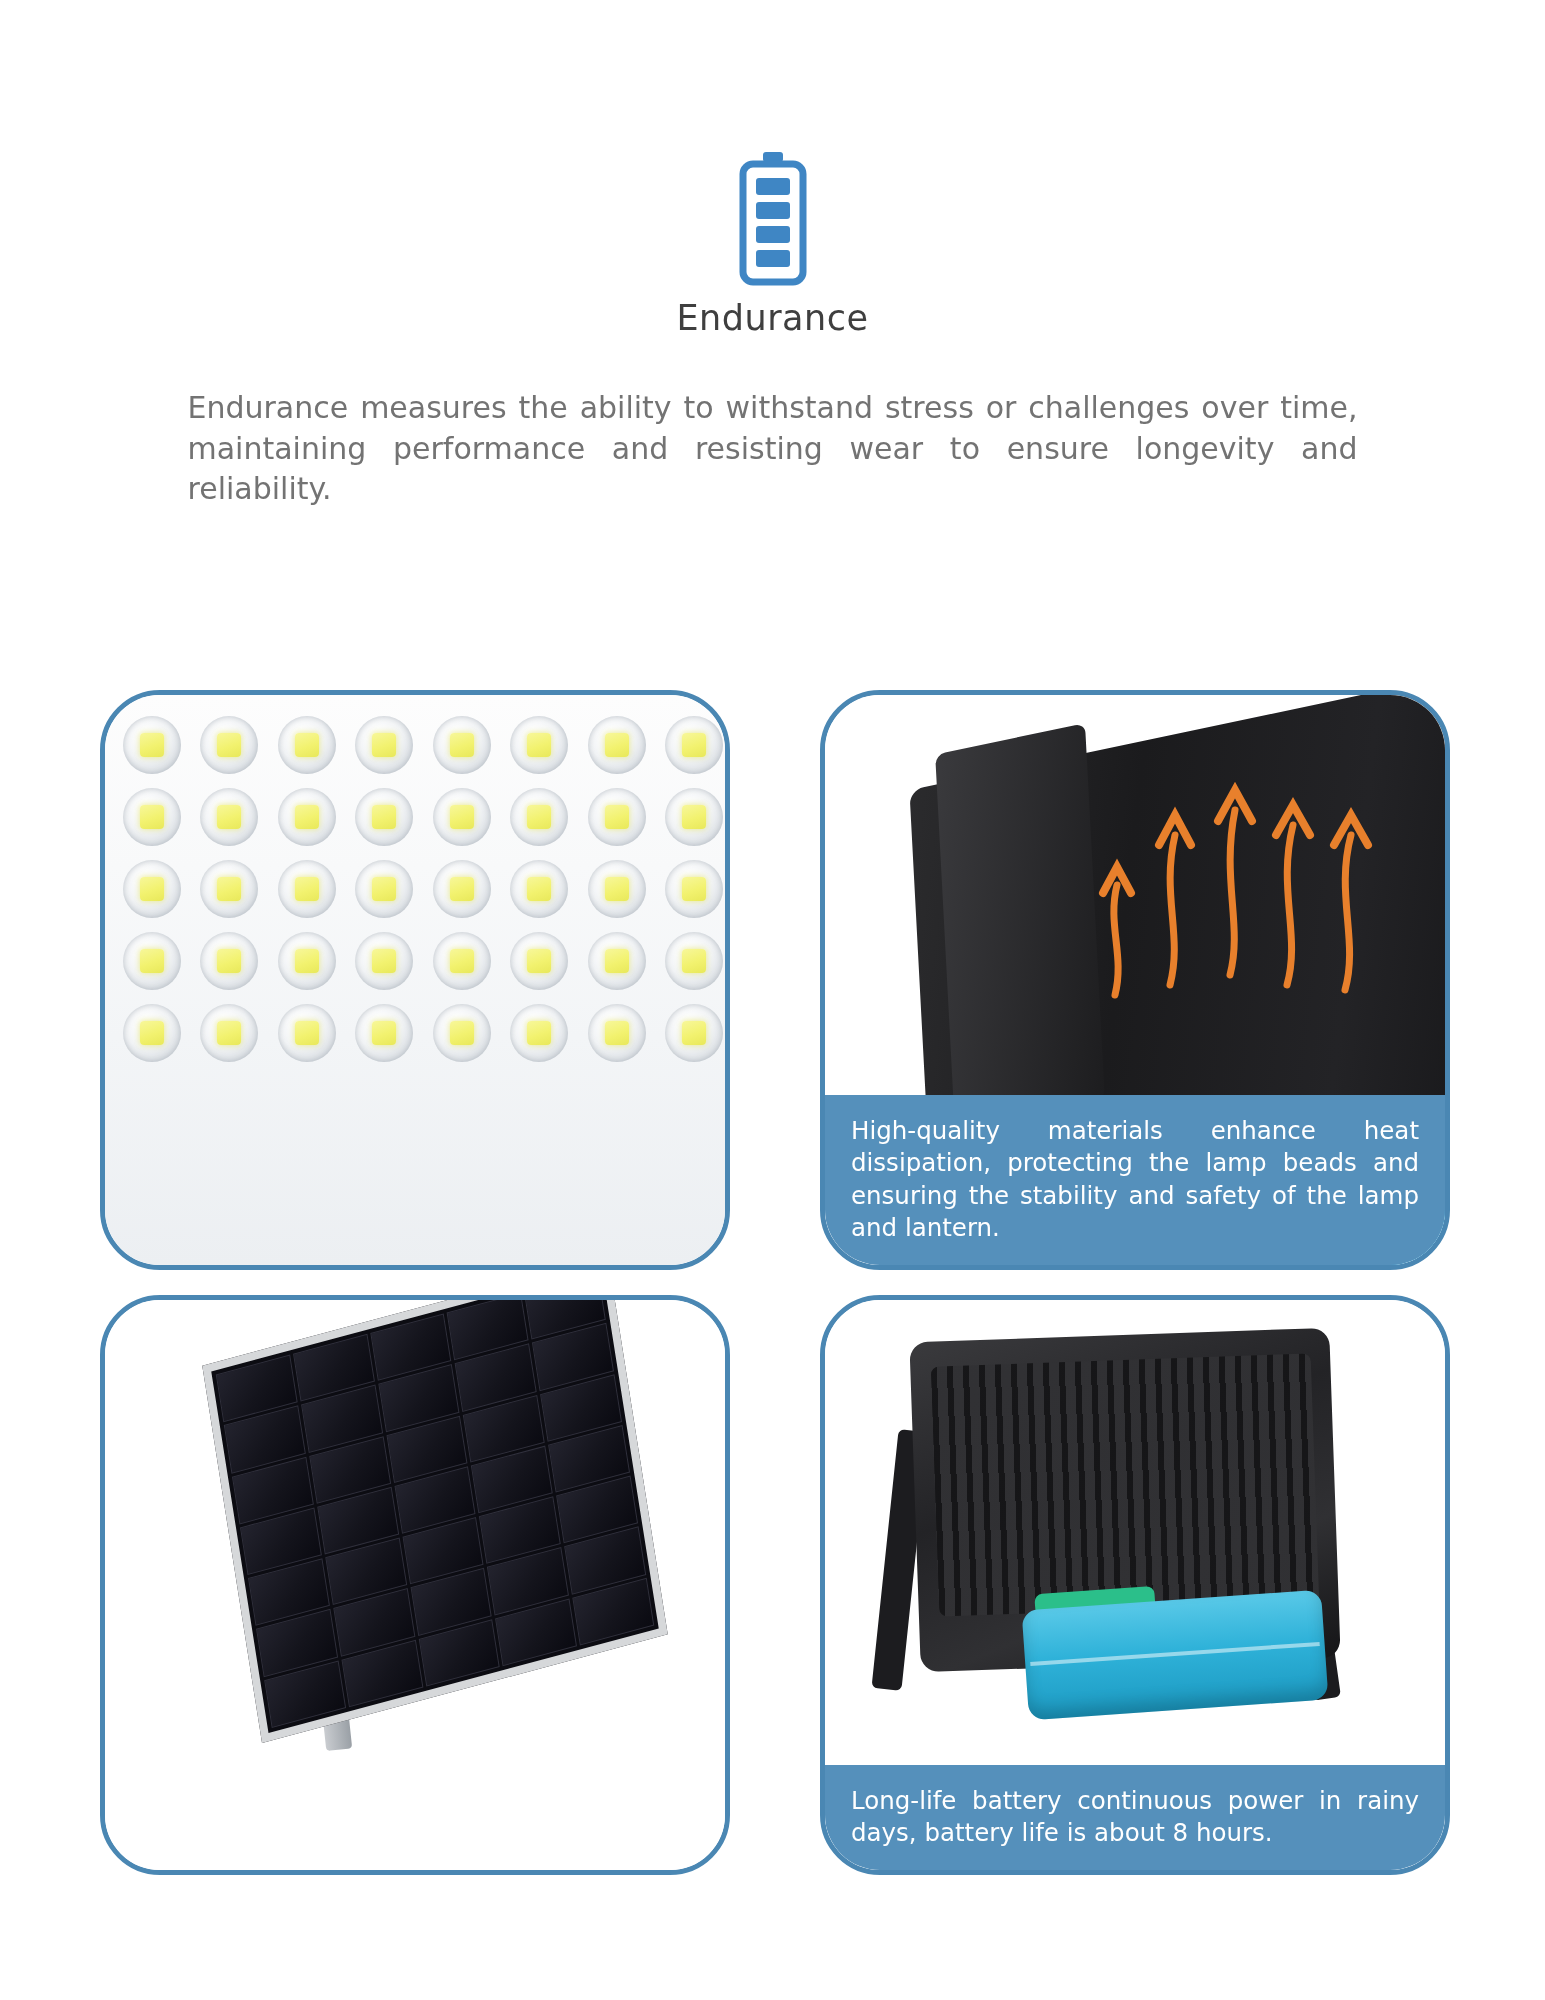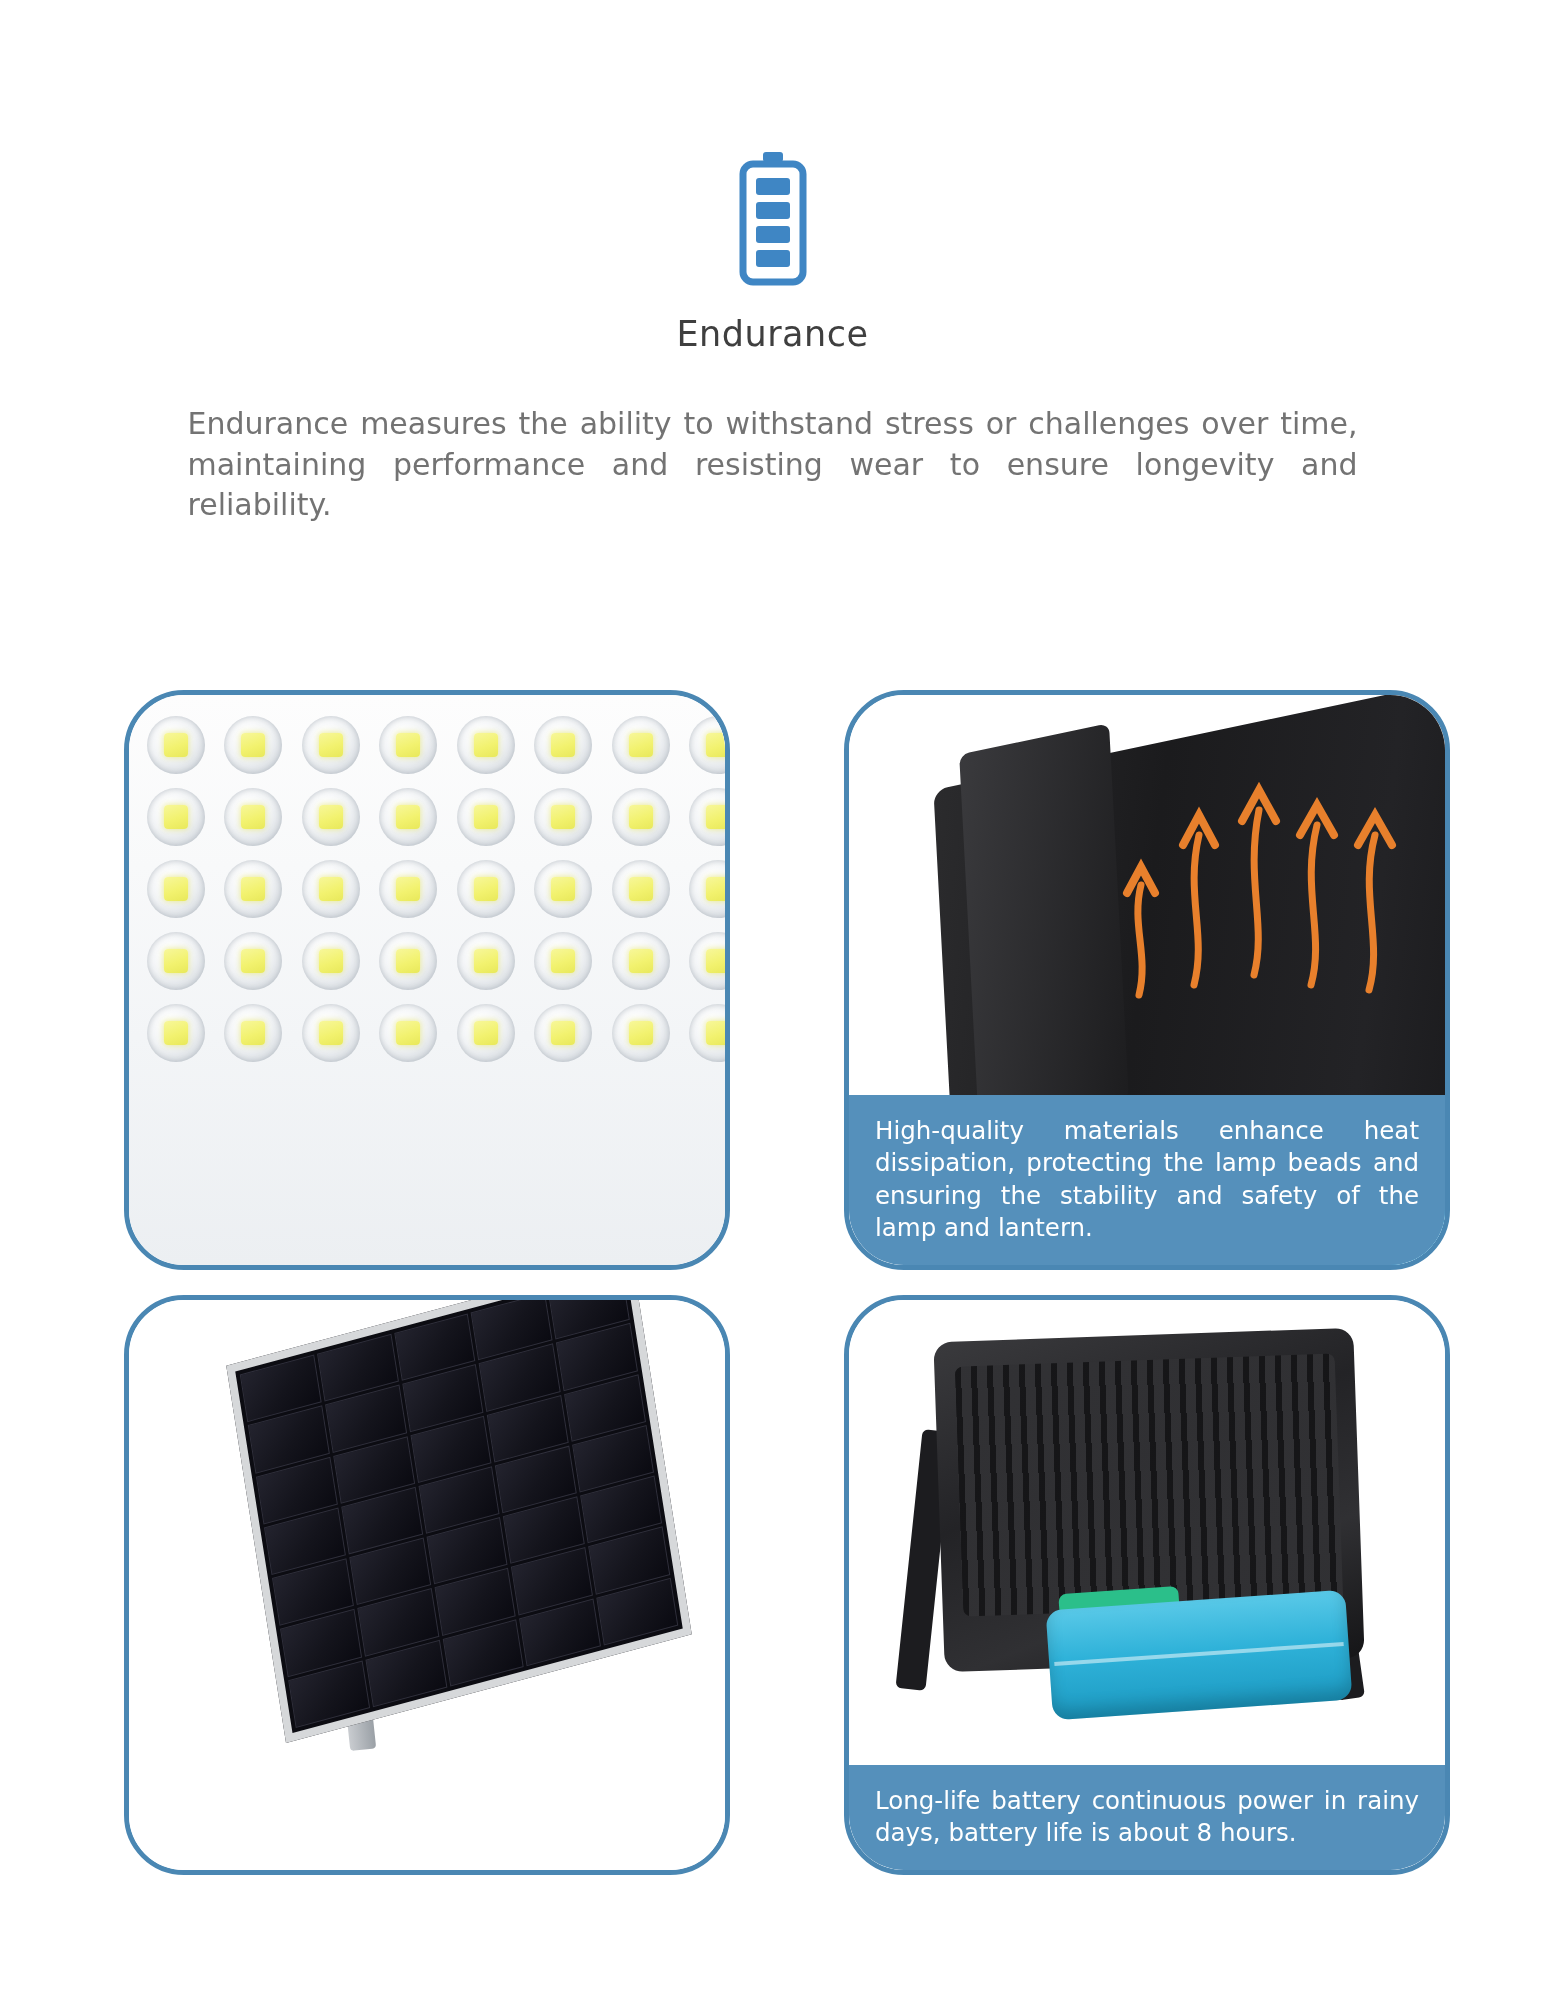--- a/index.html
+++ b/index.html
@@ -24,21 +24,21 @@
   
   .header {
     padding-top: 150px;
     text-align: center;
   }
   .battery-icon {
     display: block;
     margin: 0 auto;
   }
   .header-title {
-    margin-top: 20px;
+    margin-top: 4px;
     font-size: 35px;
     font-weight: 400;
     color: #3f3f3f;
     letter-spacing: 0.5px;
   }
 
   
   .intro {
     margin: 50px auto 0 auto;
     width: 1170px;
@@ -62,21 +62,20 @@
     column-gap: 90px;
     row-gap: 25px;
   }
   .card {
     position: relative;
     border: 5px solid #4a87b3;
     border-radius: 60px;
     box-sizing: border-box;
     overflow: hidden;
     background: #ffffff;
-    margin-left: 24px;
   }
   .card-media {
     position: absolute;
     inset: 0;
     overflow: hidden;
   }
   .card-caption {
     position: absolute;
     left: -2px;
     right: -2px;

